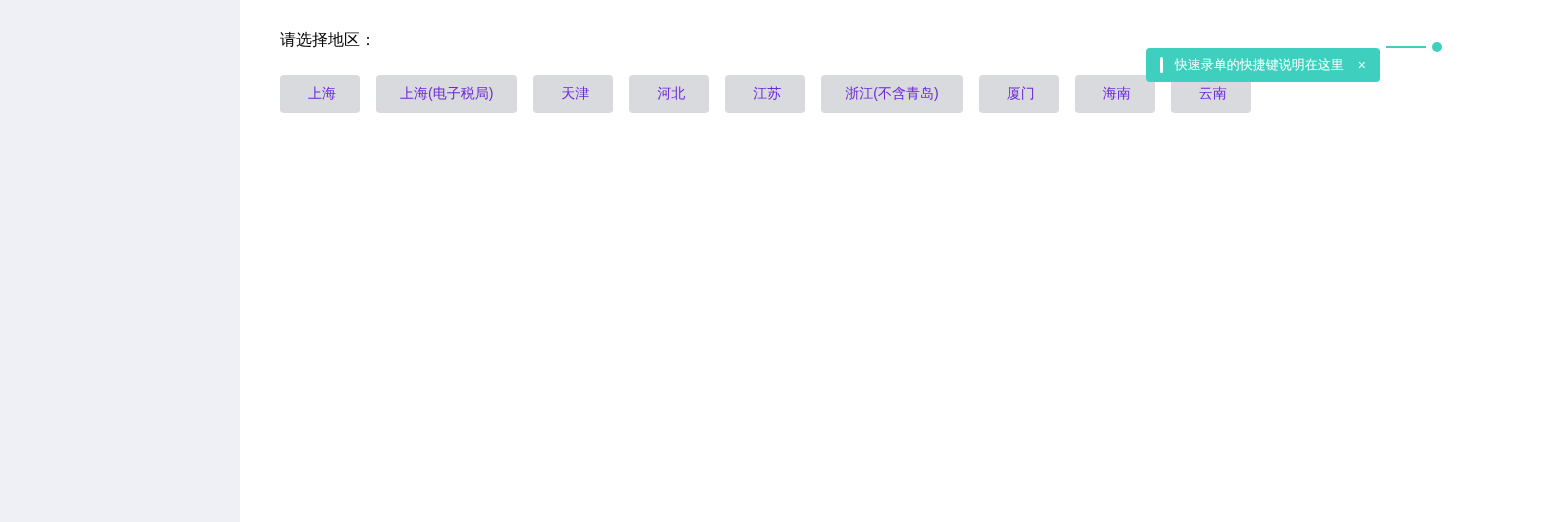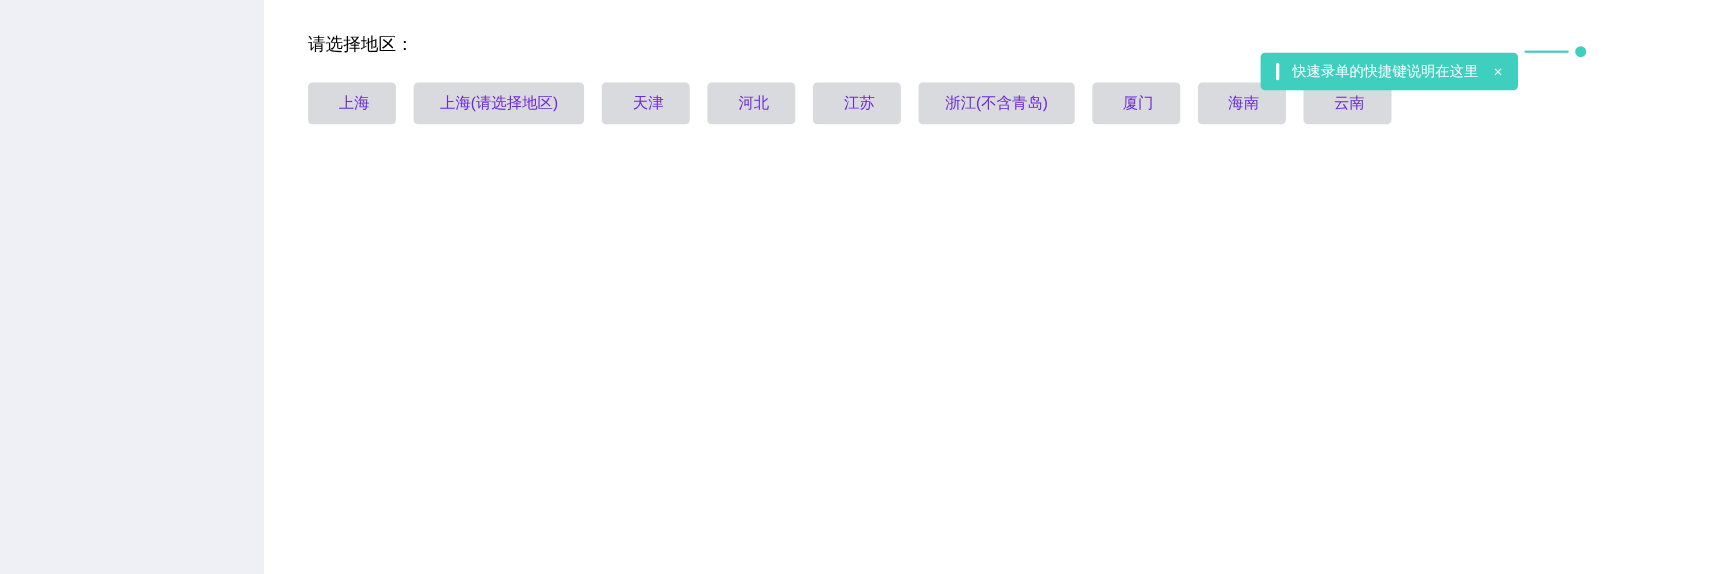--- a/index.html
+++ b/index.html
@@ -121,21 +121,21 @@
 <body>
 
 <div class="sidebar"></div>
 
 <div class="main-content">
   <div class="page-label">请选择地区：</div>
 
   <div class="region-buttons">
 
   <button class="region-btn">上海</button>
-      <button class="region-btn">上海(请选择地区)</button>
+      <button class="region-btn">上海(电子税局)</button>
       <button class="region-btn">天津</button>
       <button class="region-btn">河北</button>
       <button class="region-btn">江苏</button>
       <button class="region-btn">浙江(不含青岛)</button>
       <button class="region-btn">厦门</button>
       <button class="region-btn">海南</button>
       <button class="region-btn">云南</button>
     </div>
 </div>
 

